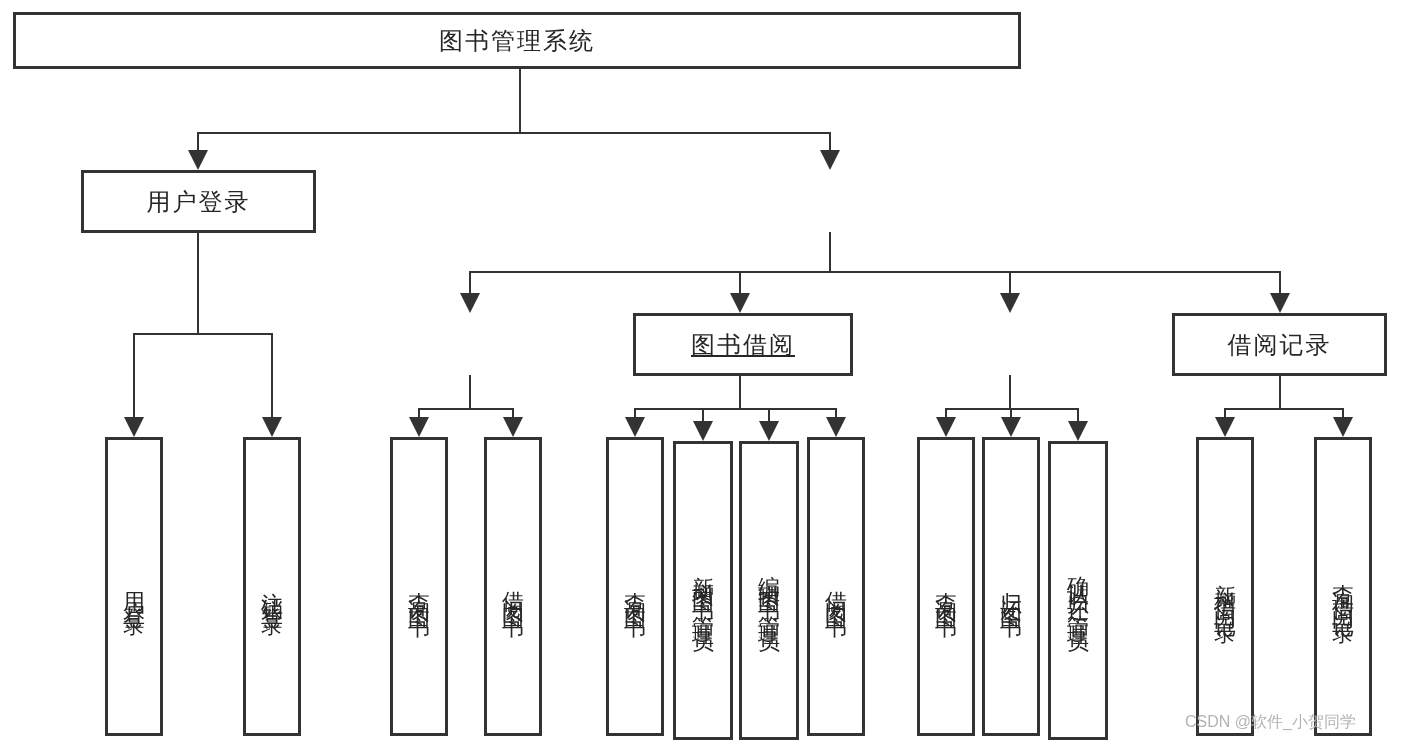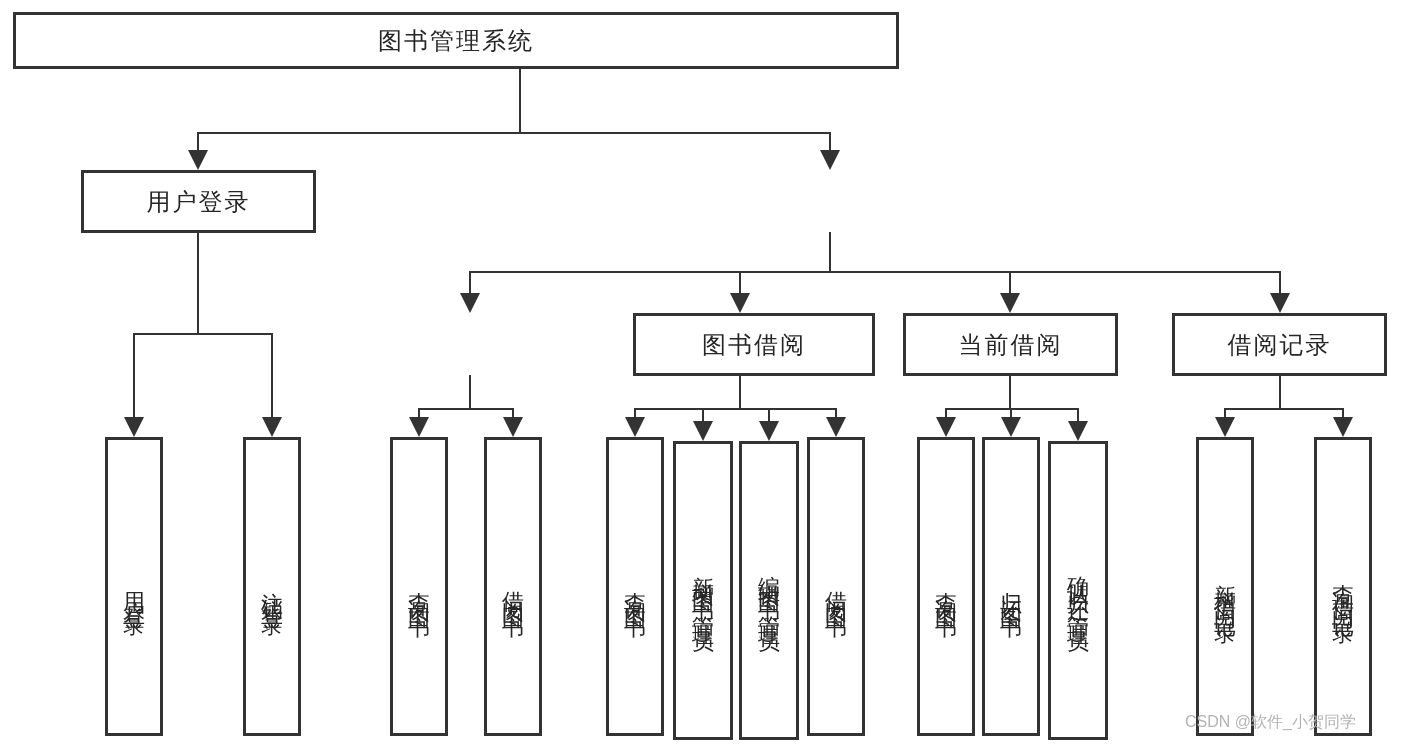--- a/index.html
+++ b/index.html
@@ -36,21 +36,21 @@
   .watermark{
     position:absolute;left:1185px;top:712px;
     font-size:16px;color:var(--wm);white-space:nowrap;z-index:5;
   }
 </style>
 </head>
 <body>
 
 <div class="stage">
 
-  <div class="box h" style="left:13px;top:12px;width:886px;height:57px;">
+  <div class="box h" style="left:13px;top:12px;width:1008px;height:57px;">
     <span>图书管理系统</span>
   </div>
 
   <div>
     <div class="line" style="left:519px;top:67px;width:2px;height:67px;"></div>
     <div class="line" style="left:197px;top:132px;width:634px;height:2px;"></div>
     <div class="line" style="left:197px;top:132px;width:2px;height:26px;"></div>
     <div class="arrow" style="left:188px;top:150px;"></div>
     <div class="line" style="left:829px;top:132px;width:2px;height:26px;"></div>
     <div class="arrow" style="left:820px;top:150px;"></div>
@@ -75,25 +75,22 @@
     <div class="line" style="left:469px;top:271px;width:2px;height:28px;"></div>
     <div class="arrow" style="left:460px;top:293px;"></div>
     <div class="line" style="left:739px;top:271px;width:2px;height:28px;"></div>
     <div class="arrow" style="left:730px;top:293px;"></div>
     <div class="line" style="left:1009px;top:271px;width:2px;height:28px;"></div>
     <div class="arrow" style="left:1000px;top:293px;"></div>
     <div class="line" style="left:1279px;top:271px;width:2px;height:28px;"></div>
     <div class="arrow" style="left:1270px;top:293px;"></div>
   </div>
 
-  <div class="box h" style="left:633px;top:313px;width:242px;height:63px;">
+  <div class="box h" style="left:633px;top:313px;width:220px;height:63px;text-decoration:underline;">
     <span>图书借阅</span>
-  </div>
-  <div class="box h" style="left:903px;top:313px;width:215px;height:63px;">
-    <span>当前借阅</span>
   </div>
   <div class="box h" style="left:1172px;top:313px;width:215px;height:63px;">
     <span>借阅记录</span>
   </div>
 
   <div>
     <div class="line" style="left:469px;top:375px;width:2px;height:35px;"></div>
     <div class="line" style="left:418px;top:408px;width:96px;height:2px;"></div>
     <div class="line" style="left:418px;top:408px;width:2px;height:13px;"></div>
     <div class="arrow" style="left:409px;top:417px;"></div>

